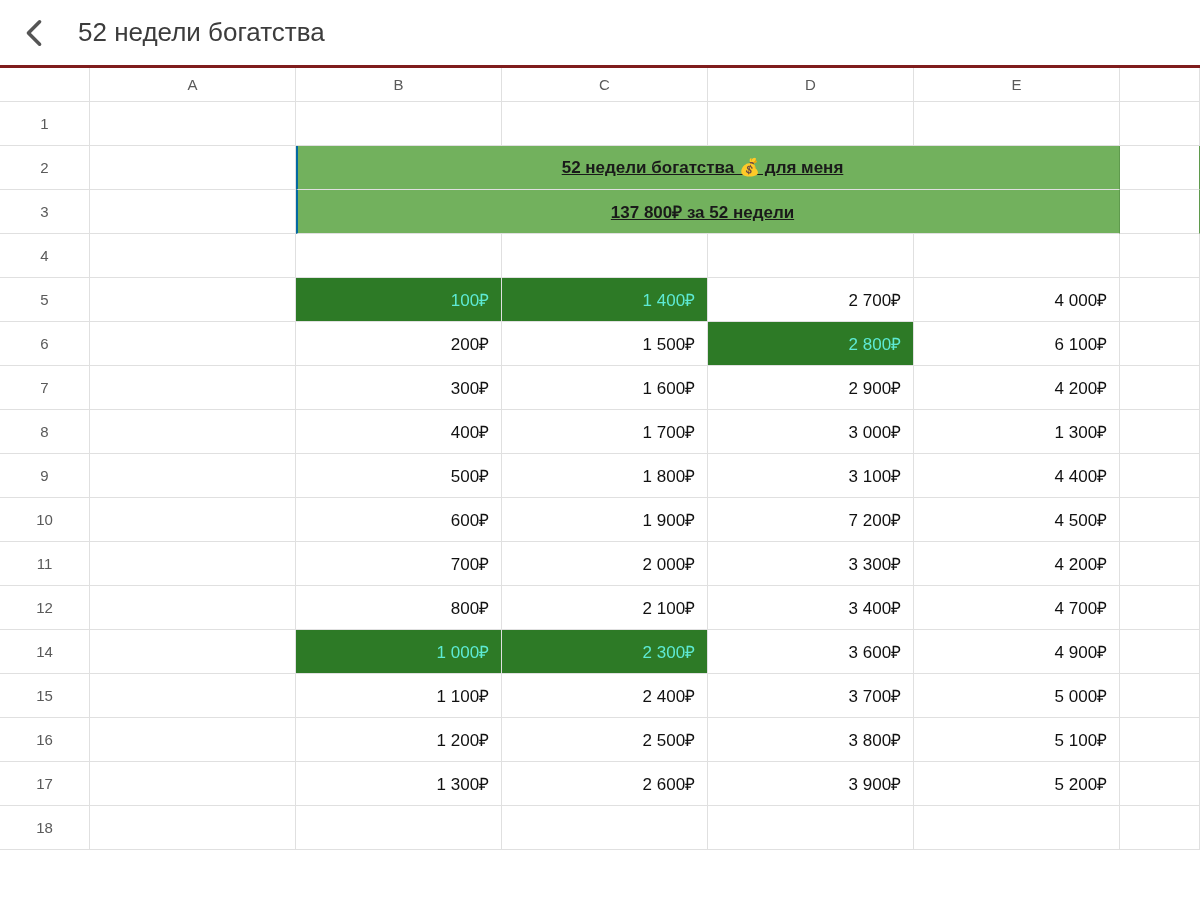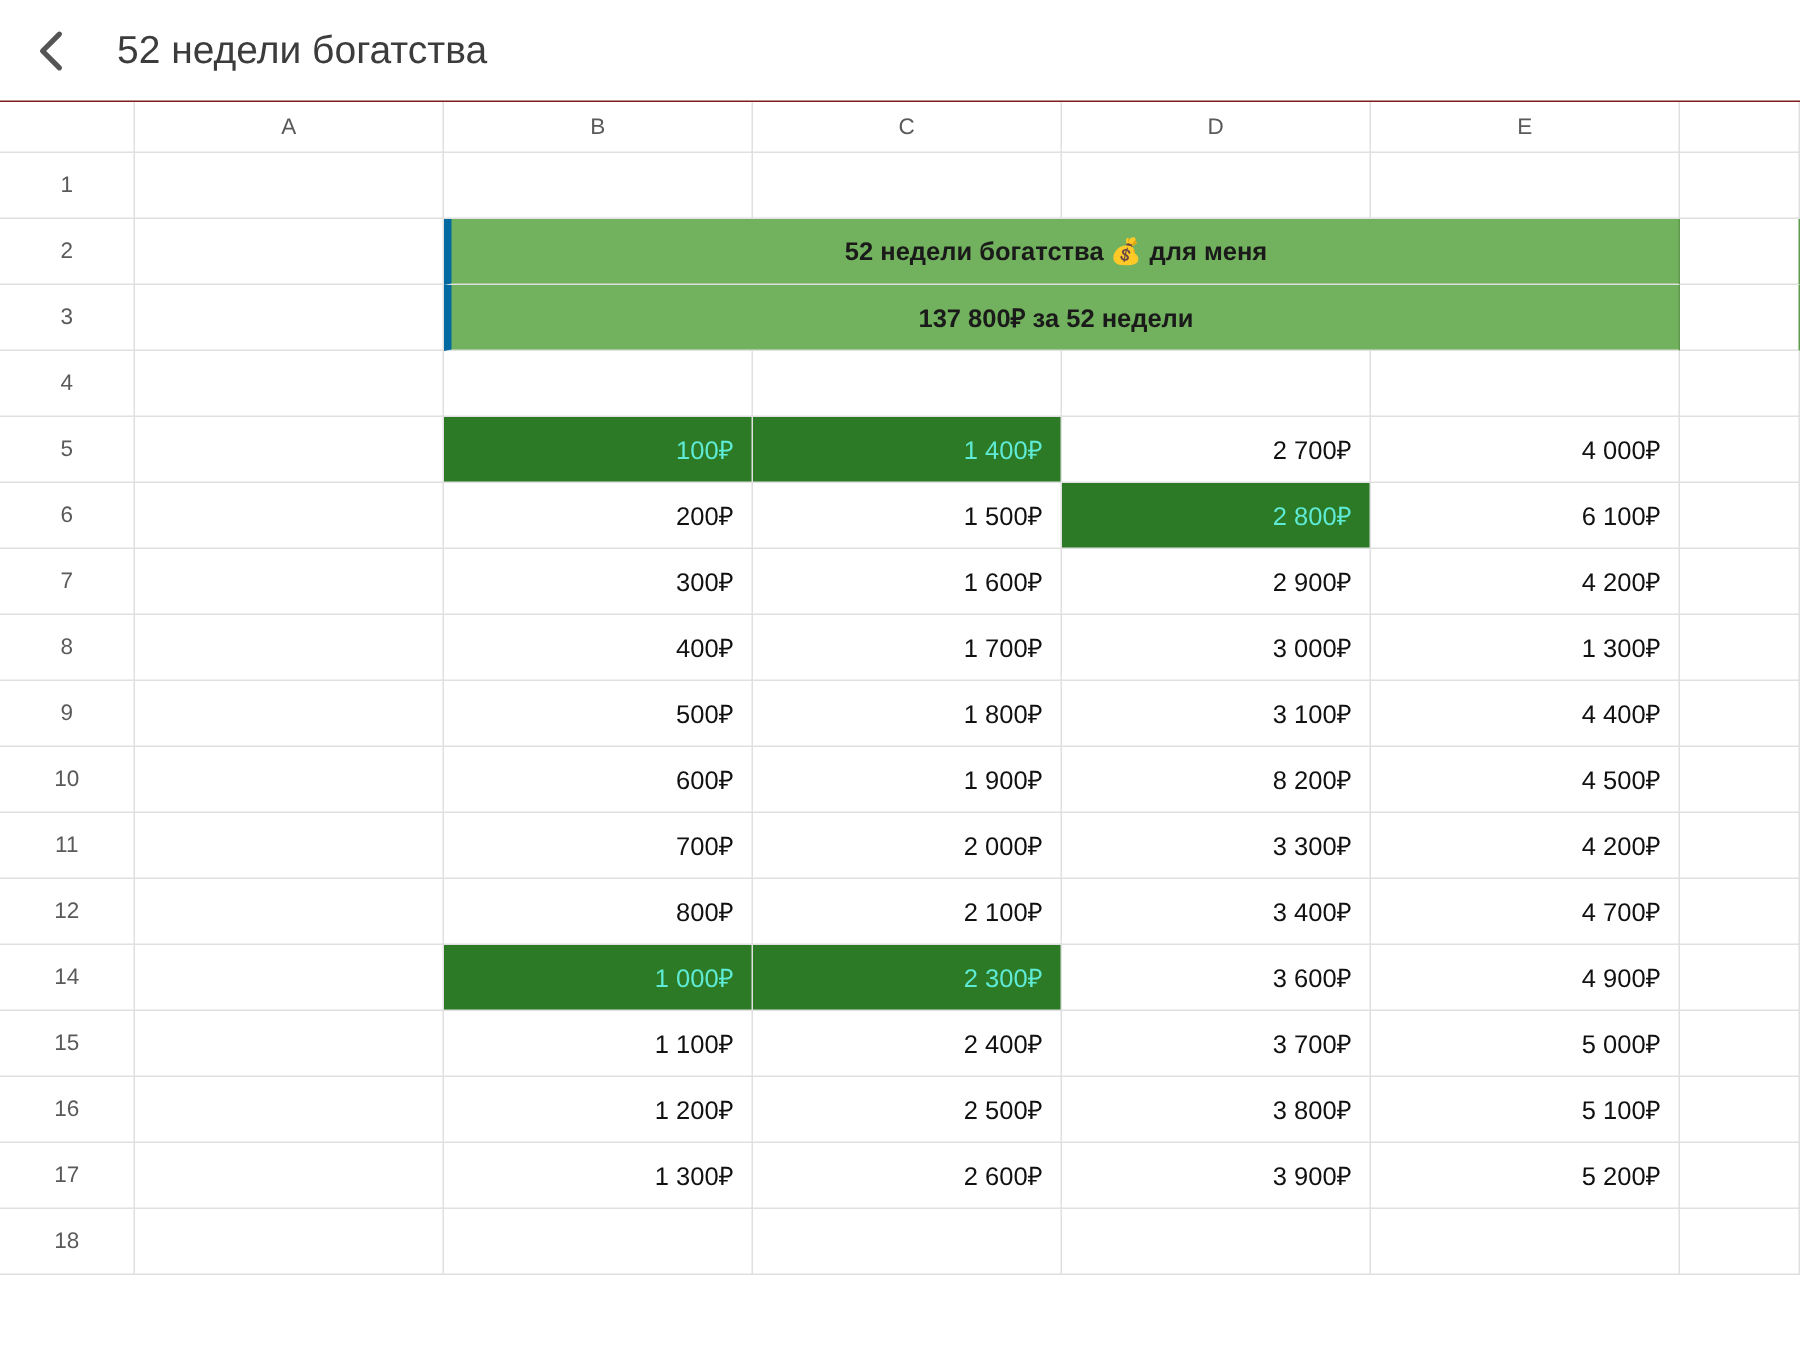--- a/index.html
+++ b/index.html
@@ -8,21 +8,21 @@
       background: #fff;
       width: 1200px;
       height: 907px;
       overflow: hidden;
     }
     .header {
       display: flex;
       align-items: center;
       height: 68px;
       padding: 0 20px;
-      border-bottom: 1px solid #7f1d1d;
+      border-bottom: 3px solid #7f1d1d;
     }
     .back-icon {
       width: 28px;
       height: 28px;
       display: flex;
       align-items: center;
       justify-content: center;
       cursor: pointer;
       margin-right: 30px;
     }
@@ -67,21 +67,22 @@
       background: #fff;
     }
     .row-2 .cell, .row-3 .cell {
       background: #72b15d;
       color: #1a1a1a;
       font-weight: 700;
       text-align: center;
       border-right-color: #5f9a4d;
     }
     .row-2 .cell.leading, .row-3 .cell.leading {
-      border-left: 5px solid #0369a1;
+      border-left: 2px solid #0369a1;
+      text-decoration: underline;
     }
     .highlight-dark {
       background: #2d7a26 !important;
       color: #5eead4;
     }
     .col-A { width: 206px; }
     .col-B, .col-C, .col-D, .col-E { width: 206px; }
     .col-F { width: 80px;}
     .sheet tr:first-child th { border-top: none;}
   </style>
@@ -192,21 +193,21 @@
         <td class="cell">1 800₽</td>
         <td class="cell">3 100₽</td>
         <td class="cell">4 400₽</td>
         <td class="cell"></td>
       </tr>
       <tr class="row-10">
         <th class="row-header">10</th>
         <td class="cell"></td>
         <td class="cell">600₽</td>
         <td class="cell">1 900₽</td>
-        <td class="cell">8 200₽</td>
+        <td class="cell">7 200₽</td>
         <td class="cell">4 500₽</td>
         <td class="cell"></td>
       </tr>
       <tr class="row-11">
         <th class="row-header">11</th>
         <td class="cell"></td>
         <td class="cell">700₽</td>
         <td class="cell">2 000₽</td>
         <td class="cell">3 300₽</td>
         <td class="cell">4 200₽</td>

